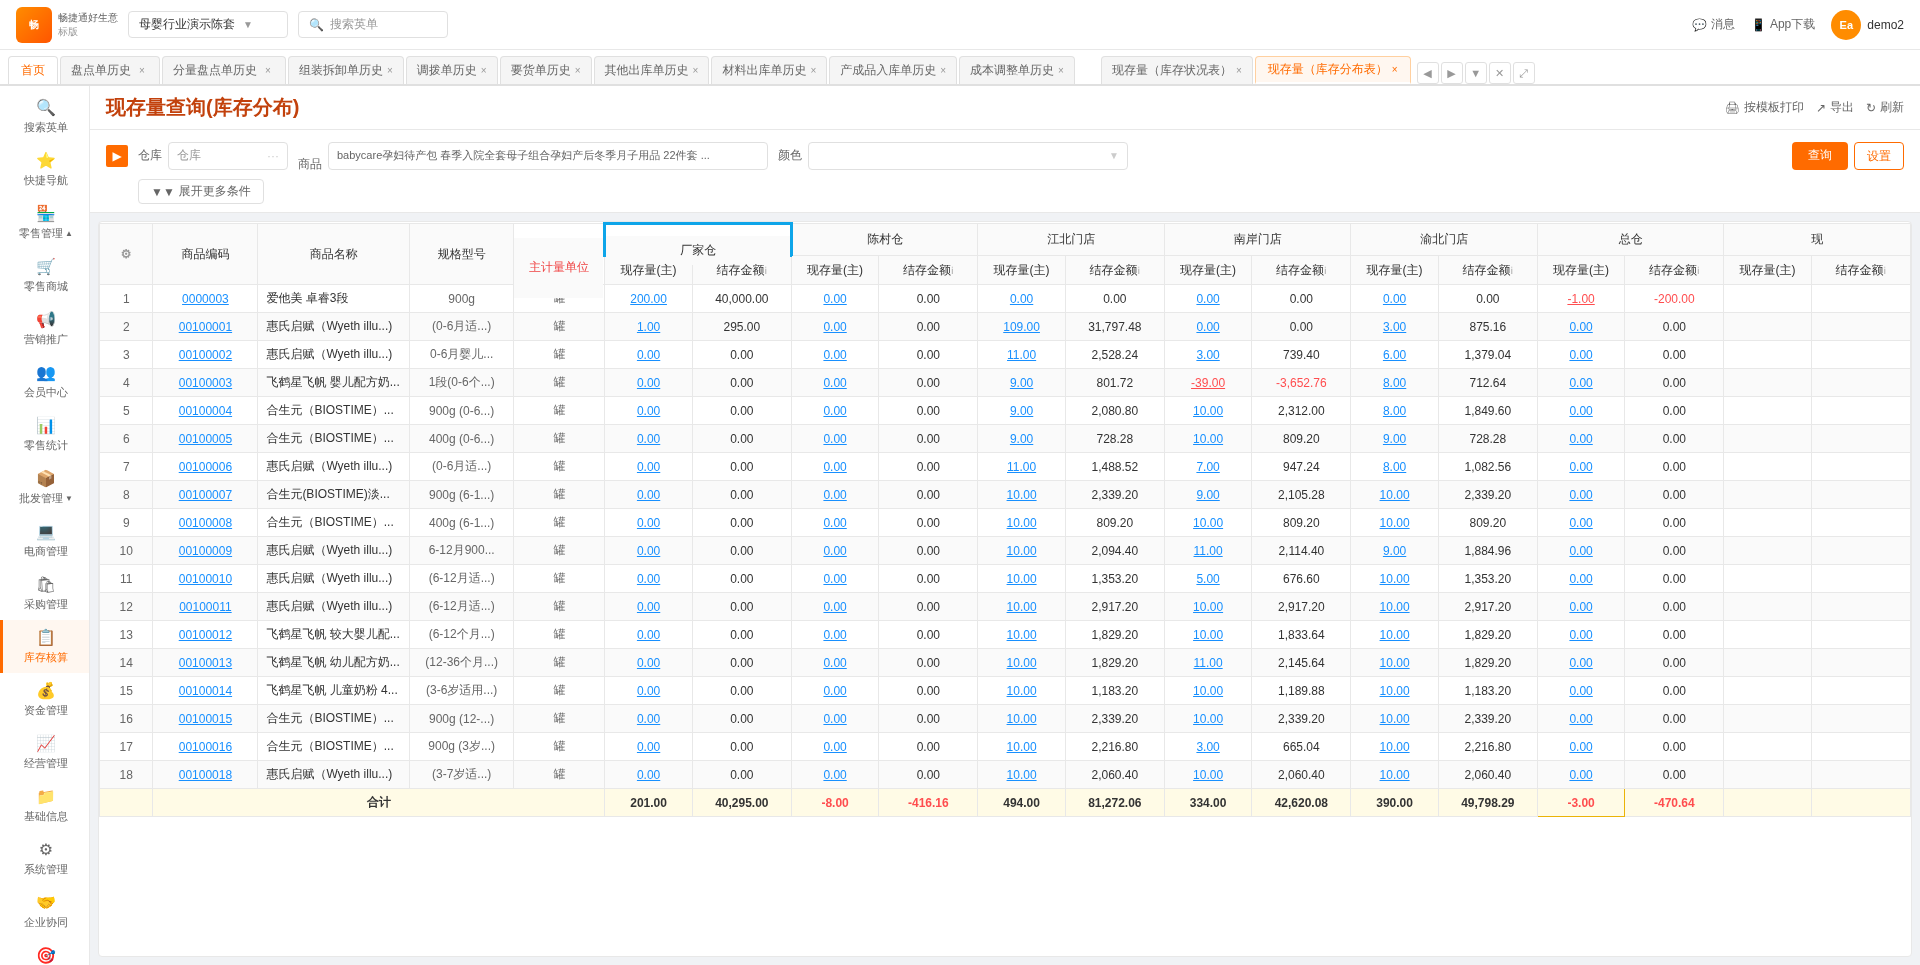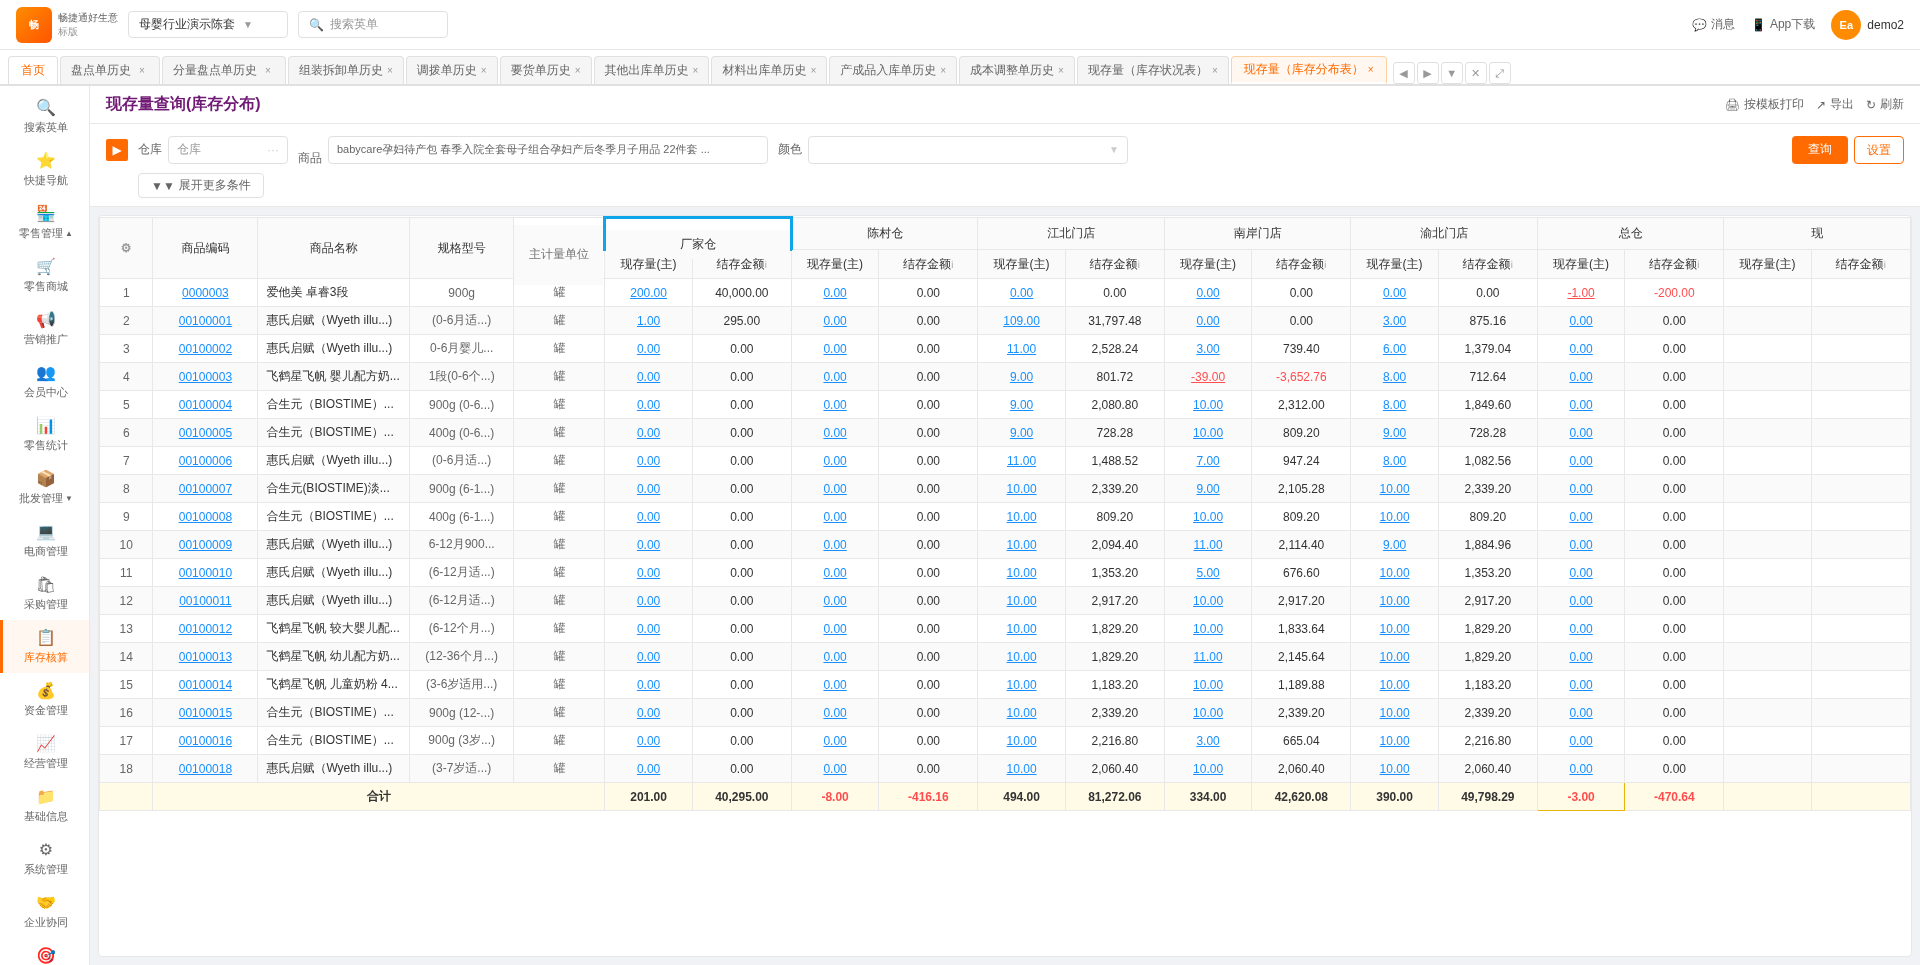--- a/index.html
+++ b/index.html
@@ -80,21 +80,21 @@
     <span style="font-size:10px;color:#999;">×</span>
   </div>
   <div style="padding:0 10px;height:28px;display:flex;align-items:center;gap:4px;font-size:12px;color:#666;cursor:pointer;border:1px solid #e0e0e0;border-bottom:none;border-radius:4px 4px 0 0;background:#f5f5f5;margin-right:2px;">
     <span>产成品入库单历史</span>
     <span style="font-size:10px;color:#999;">×</span>
   </div>
   <div style="padding:0 10px;height:28px;display:flex;align-items:center;gap:4px;font-size:12px;color:#666;cursor:pointer;border:1px solid #e0e0e0;border-bottom:none;border-radius:4px 4px 0 0;background:#f5f5f5;margin-right:2px;">
     <span>成本调整单历史</span>
     <span style="font-size:10px;color:#999;">×</span>
   </div>
-  <div style="padding:0 10px;height:28px;display:flex;align-items:center;gap:4px;font-size:12px;color:#666;cursor:pointer;border:1px solid #e0e0e0;border-bottom:none;border-radius:4px 4px 0 0;background:#f5f5f5;margin-right:2px;">
+  <div style="padding:0 10px;height:28px;display:flex;align-items:center;gap:4px;font-size:12px;color:#666;cursor:pointer;border:1px solid #e0e0e0;border-bottom:none;border-radius:4px 4px 0 0;background:#f5f5f5;margin-right:2px;margin-left:24px;">
     <span>现存量（库存状况表）</span>
     <span style="font-size:10px;color:#999;">×</span>
   </div>
   <div style="padding:0 12px;height:28px;display:flex;align-items:center;gap:4px;font-size:12px;color:#ff6b00;cursor:pointer;border:1px solid #ffd0a0;border-bottom:2px solid #fff;border-radius:4px 4px 0 0;background:#fff7f0;margin-right:2px;">
     <span>现存量（库存分布表）</span>
     <span style="font-size:10px;color:#ff6b00;">×</span>
   </div>
   <div style="display:flex;align-items:center;margin-left:4px;gap:2px;">
     <div style="width:22px;height:22px;border:1px solid #e0e0e0;border-radius:3px;display:flex;align-items:center;justify-content:center;cursor:pointer;color:#999;font-size:11px;">◀</div>
     <div style="width:22px;height:22px;border:1px solid #e0e0e0;border-radius:3px;display:flex;align-items:center;justify-content:center;cursor:pointer;color:#999;font-size:11px;">▶</div>
@@ -174,21 +174,21 @@
     <div style="display:flex;flex-direction:column;align-items:center;padding:8px 4px;cursor:pointer;font-size:11px;color:#666;border-left:3px solid transparent;">
       <span style="font-size:16px;margin-bottom:3px;">🎯</span>
 
     </div>
 
   </div>
 
   <div style="flex:1;display:flex;flex-direction:column;overflow:hidden;background:#f0f2f5;">
 
     <div style="background:#fff;padding:8px 16px;display:flex;align-items:center;justify-content:space-between;border-bottom:1px solid #e8e8e8;">
-      <div style="font-size:16px;font-weight:bold;color:#701a75;">现存量查询(库存分布)</div>
+      <div style="font-size:20px;font-weight:bold;color:#c2410c;">现存量查询(库存分布)</div>
       <div style="display:flex;align-items:center;gap:12px;">
         <div style="display:flex;align-items:center;gap:4px;font-size:12px;color:#666;cursor:pointer;">
           <span>🖨</span>
           <span>按模板打印</span>
         </div>
         <div style="display:flex;align-items:center;gap:4px;font-size:12px;color:#666;cursor:pointer;">
           <span>↗</span>
           <span>导出</span>
         </div>
         <div style="display:flex;align-items:center;gap:4px;font-size:12px;color:#666;cursor:pointer;">
@@ -237,21 +237,21 @@
     <div style="flex:1;overflow:auto;margin:8px;background:#fff;border-radius:4px;border:1px solid #e8e8e8;">
       <table style="width:100%;border-collapse:collapse;font-size:12px;min-width:1600px;">
         <thead>
           <tr>
             <th rowspan="2" style="background:#fafafa;border:1px solid #e8e8e8;padding:6px 8px;text-align:center;width:36px;position:sticky;top:0;z-index:10;">
               <span style="color:#999;cursor:pointer;">⚙</span>
             </th>
             <th rowspan="2" style="background:#fafafa;border:1px solid #e8e8e8;padding:6px 8px;font-weight:normal;color:#333;white-space:nowrap;text-align:center;position:sticky;top:0;z-index:10;min-width:90px;">商品编码</th>
             <th rowspan="2" style="background:#fafafa;border:1px solid #e8e8e8;padding:6px 8px;font-weight:normal;color:#333;white-space:nowrap;text-align:center;position:sticky;top:0;z-index:10;min-width:130px;">商品名称</th>
             <th rowspan="2" style="background:#fafafa;border:1px solid #e8e8e8;padding:6px 8px;font-weight:normal;color:#333;white-space:nowrap;text-align:center;position:sticky;top:0;z-index:10;min-width:80px;">规格型号</th>
-            <th rowspan="2" style="background:#fafafa;border:1px solid #e8e8e8;padding:6px 8px;font-weight:normal;color:#737373;white-space:nowrap;text-align:center;position:sticky;top:8px;z-index:10;min-width:70px;">主计量单位</th>
+            <th rowspan="2" style="background:#fafafa;border:1px solid #e8e8e8;padding:6px 8px;font-weight:normal;color:#ef4444;white-space:nowrap;text-align:center;position:sticky;top:15px;z-index:10;min-width:70px;">主计量单位</th>
             <th colspan="2" style="background:#fafafa;border:3px solid #0ea5e9;padding:6px 8px;font-weight:normal;color:#333;text-align:center;position:sticky;top:12px;z-index:10;">厂家仓</th>
             <th colspan="2" style="background:#fafafa;border:1px solid #e8e8e8;padding:6px 8px;font-weight:normal;color:#333;text-align:center;position:sticky;top:0;z-index:10;">陈村仓</th>
             <th colspan="2" style="background:#fafafa;border:1px solid #e8e8e8;padding:6px 8px;font-weight:normal;color:#333;text-align:center;position:sticky;top:0;z-index:10;">江北门店</th>
             <th colspan="2" style="background:#fafafa;border:1px solid #e8e8e8;padding:6px 8px;font-weight:normal;color:#333;text-align:center;position:sticky;top:0;z-index:10;">南岸门店</th>
             <th colspan="2" style="background:#fafafa;border:1px solid #e8e8e8;padding:6px 8px;font-weight:normal;color:#333;text-align:center;position:sticky;top:0;z-index:10;">渝北门店</th>
             <th colspan="2" style="background:#fafafa;border:1px solid #e8e8e8;padding:6px 25px;font-weight:normal;color:#333;text-align:center;position:sticky;top:0;z-index:10;">总仓</th>
             <th colspan="2" style="background:#fafafa;border:1px solid #e8e8e8;padding:6px 8px;font-weight:normal;color:#333;text-align:center;position:sticky;top:0;z-index:10;">现</th>
           </tr>
           <tr>
             <th style="background:#fafafa;border:1px solid #e8e8e8;padding:5px 8px;font-weight:normal;color:#333;text-align:center;position:sticky;top:28px;z-index:10;min-width:75px;">现存量(主)</th>

